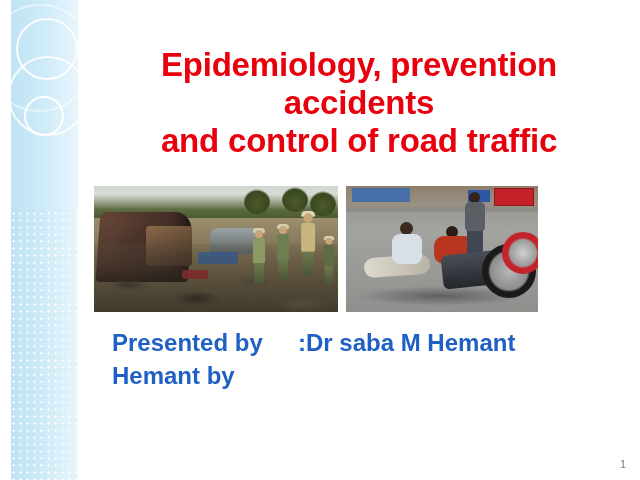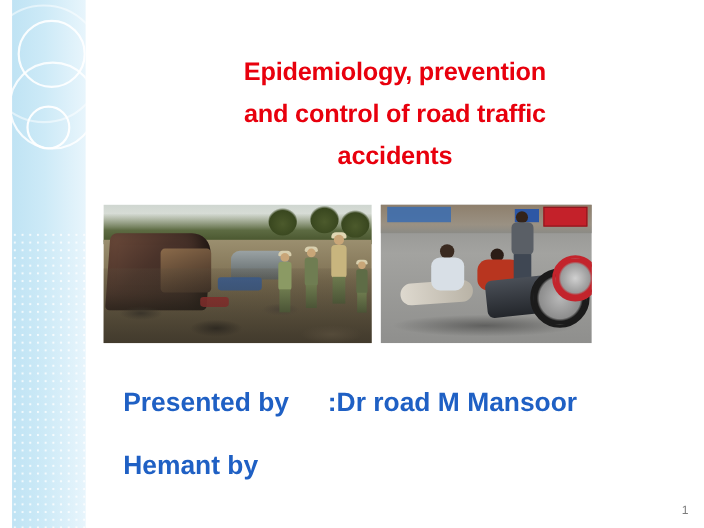--- a/index.html
+++ b/index.html
@@ -69,21 +69,21 @@
   .ring.r4 { left: -14px;top: 4px;   width: 104px; height: 104px;opacity:.5;}
 
   
   .title {
     position: absolute;
     left: 86px;
     top: 46px;
     width: 546px;
     text-align: center;
     color: #e8000d;
-    font-size: 23px;
+    font-size: 33px;
     font-weight: bold;
     line-height: 38px;
     letter-spacing: -0.2px;
   }
   .title .line { display: block; }
 
   
   .photos {
     position: absolute;
     left: 94px;
@@ -248,21 +248,21 @@
   .presenter {
     position: absolute;
     left: 112px;
     top: 326px;
     width: 512px;
     color: #1f60c4;
     font-size: 24px;
     font-weight: bold;
     line-height: 33px;
   }
-  .prow { display: flex; margin-top: 24px; }
+  .prow { display: flex; }
   .prow .label { width: 186px; }
   .prow .value { flex: 1; }
 
   
   .slide-number {
     position: absolute;
     right: 14px;
     bottom: 10px;
     font-size: 11px;
     color: #7c7c7c;
@@ -278,22 +278,22 @@
     <div class="band-dots"></div>
     <div class="ring r4"></div>
     <div class="ring r2"></div>
     <div class="ring r1"></div>
     <div class="ring r3"></div>
     <div class="band-edge"></div>
   </div>
 
   <div class="title">
     <span class="line">Epidemiology, prevention</span>
+    <span class="line">accidents</span>
     <span class="line">and control of road traffic</span>
-    <span class="line">accidents</span>
   </div>
 
   <div class="photos">
 
     <div class="photo left">
       <div class="ph-sky"></div>
       <div class="ph-treeline"></div>
       <div class="ph-palm" style="left:150px; top:2px;"></div>
       <div class="ph-palm" style="left:188px; top:0px;"></div>
       <div class="ph-palm" style="left:216px; top:4px;"></div>
@@ -354,21 +354,21 @@
       <div class="rd-moto"></div>
       <div class="wheel w1"></div>
       <div class="wheel w2"></div>
     </div>
 
   </div>
 
   <div class="presenter">
     <div class="prow">
       <span class="label">Presented by</span>
-      <span class="value">:Dr road M Mansoor</span>
+      <span class="value">:Dr saba M Hemant</span>
     </div>
     <div class="prow">
       <span class="label">Hemant by</span>
     </div>
   </div>
 
   <div class="slide-number">1</div>
 
 </div>
 

